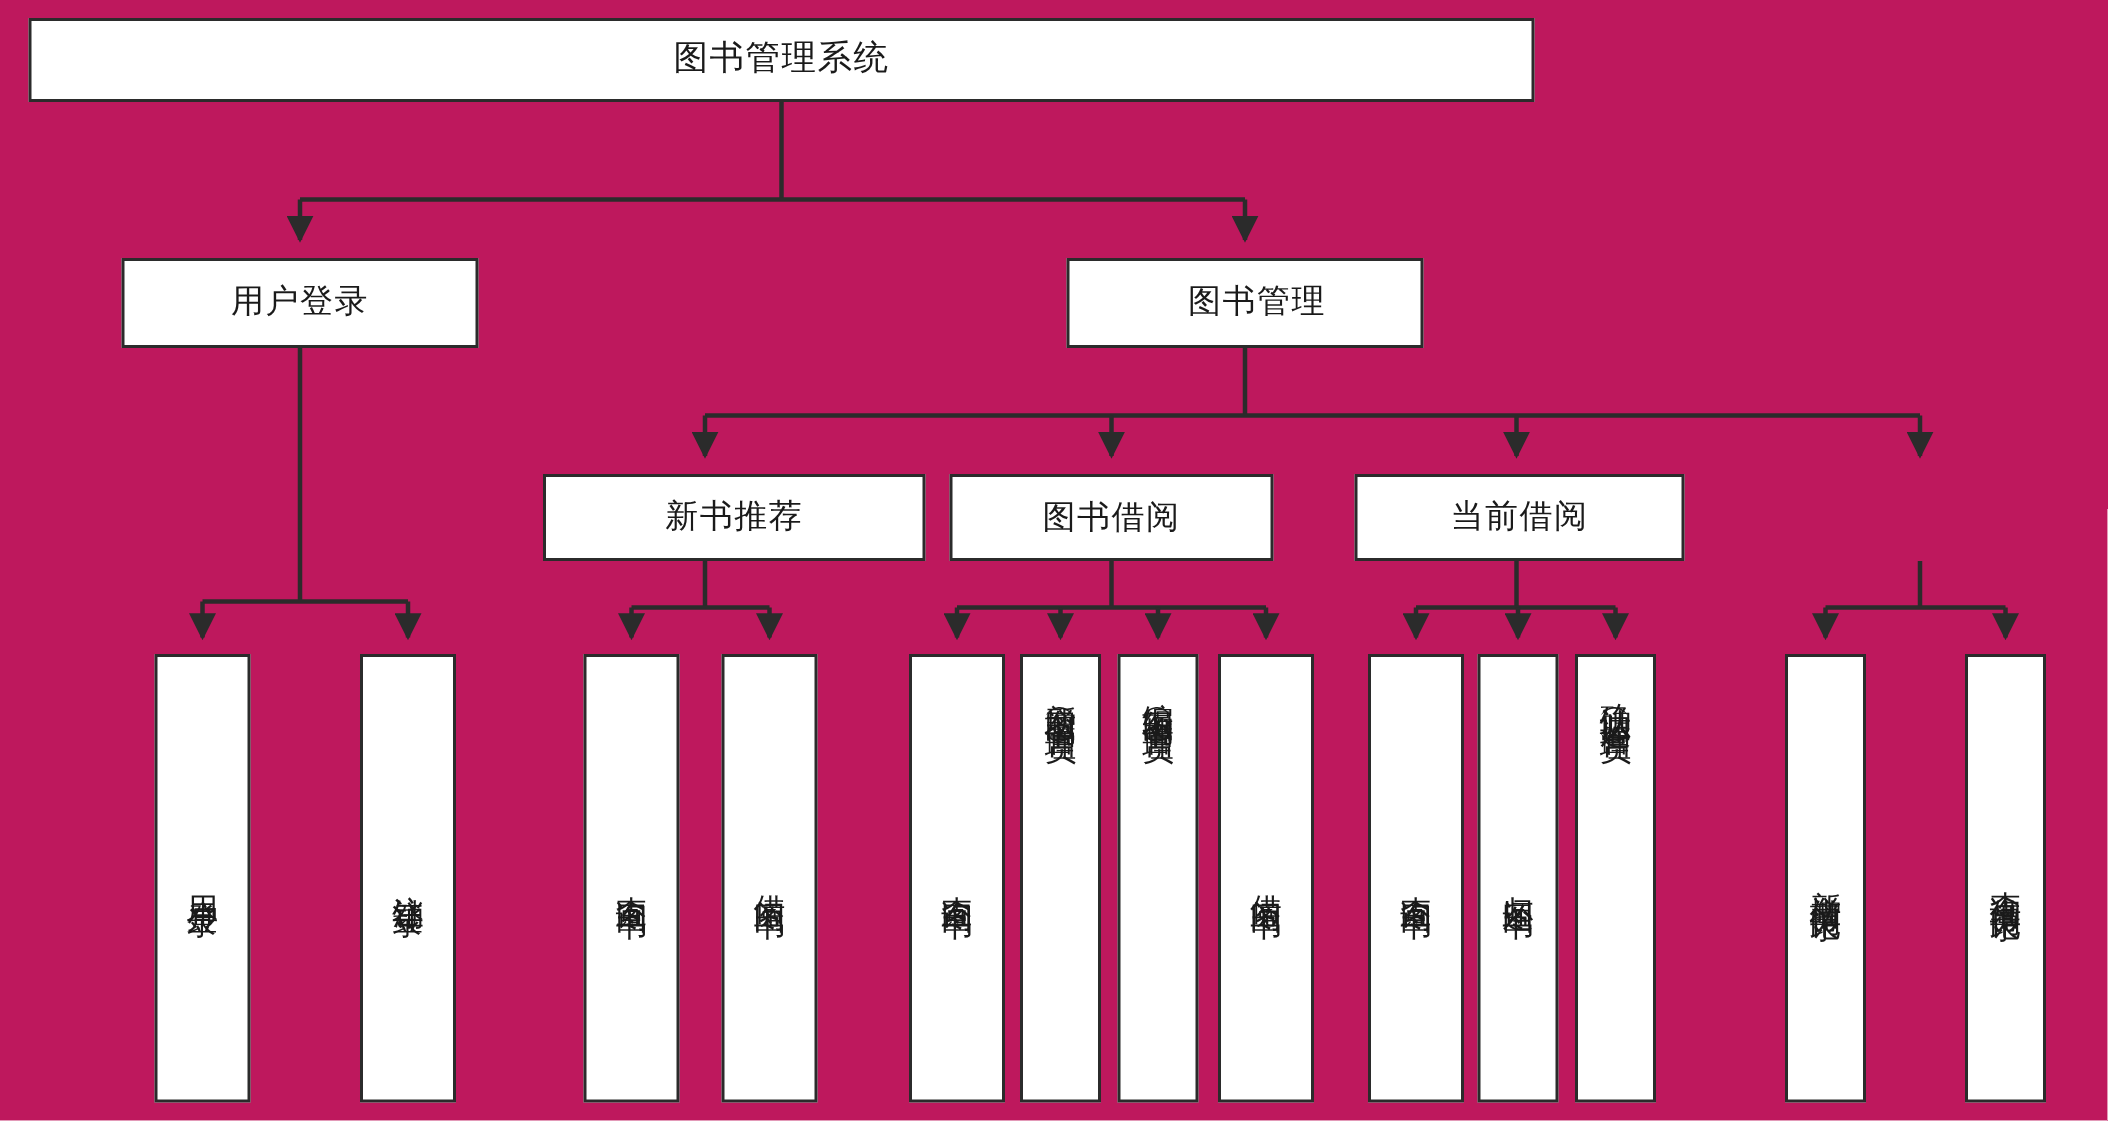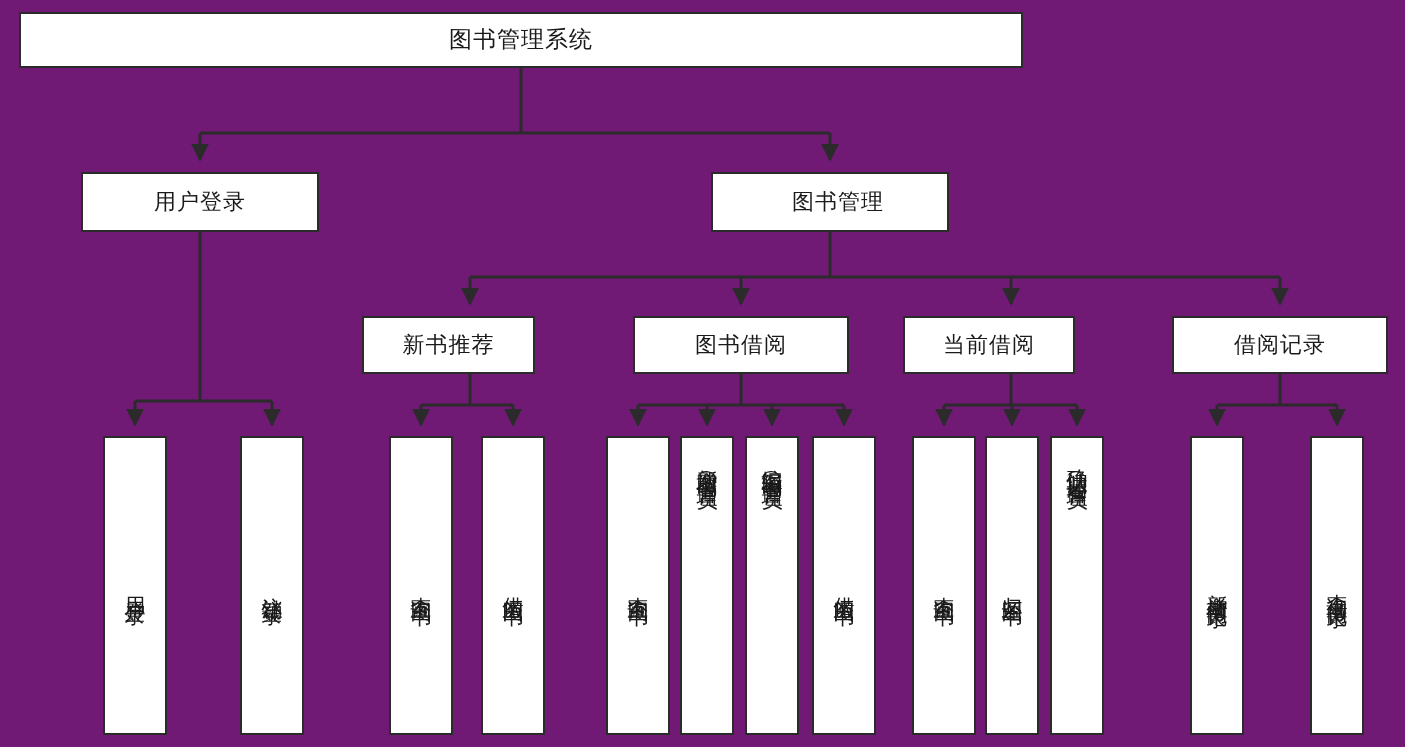--- a/index.html
+++ b/index.html
@@ -75,21 +75,21 @@
     font-size: 17px;
     color: #b9b9b9;
     letter-spacing: 0.5px;
     white-space: nowrap;
     z-index: 5;
   }
 </style>
 </head>
 <body>
 
-<div id="canvas" style="background: #701a75;">
+<div id="canvas" style="background: #be185d;">
 
   <svg id="connectors" viewBox="0 0 1405 747" xmlns="http://www.w3.org/2000/svg">
     <defs>
       <marker id="arrow" viewBox="0 0 10 10" refX="9" refY="5" markerWidth="6" markerHeight="6" orient="auto-start-reverse">
         <path d="M 0 0 L 10 5 L 0 10 z" fill="#2b2b2b"></path>
       </marker>
     </defs>
     <g stroke="#2b2b2b" stroke-width="3" fill="none">
 
       <path d="M 521 68 L 521 133"></path>
@@ -132,24 +132,23 @@
       <path d="M 1217 405 L 1217 425" marker-end="url(#arrow)"></path>
       <path d="M 1337 405 L 1337 425" marker-end="url(#arrow)"></path>
     </g>
   </svg>
 
   <div class="node h root" id="node-root" style="left: 19px; top: 12px; width: 1004px; height: 56px; border-color: rgb(43, 43, 43); color: rgb(26, 26, 26);">图书管理系统</div>
 
   <div class="node h" id="l2-0" style="left: 81px; top: 172px; width: 238px; height: 60px; border-color: rgb(43, 43, 43); color: rgb(26, 26, 26);">用户登录</div>
   <div class="node h" id="l2-1" style="left: 711px; top: 172px; width: 238px; height: 60px; border-color: rgb(43, 43, 43); color: rgb(26, 26, 26); padding-left: 16px;">图书管理</div>
 
-  <div class="node h" id="l3-0" style="left: 362px; top: 316px; width: 173px; height: 58px; border-color: rgb(43, 43, 43); color: rgb(26, 26, 26);">新书推荐</div>
+  <div class="node h" id="l3-0" style="left: 362px; top: 316px; width: 255px; height: 58px; border-color: rgb(43, 43, 43); color: rgb(26, 26, 26);">新书推荐</div>
   <div class="node h" id="l3-1" style="left: 633px; top: 316px; width: 216px; height: 58px; border-color: rgb(43, 43, 43); color: rgb(26, 26, 26); font-family: Liberation Serif, serif;">图书借阅</div>
-  <div class="node h" id="l3-2" style="left: 903px; top: 316px; width: 172px; height: 58px; border-color: rgb(43, 43, 43); color: rgb(26, 26, 26);">当前借阅</div>
-  <div class="node h" id="l3-3" style="left: 1172px; top: 316px; width: 216px; height: 58px; border-color: rgb(43, 43, 43); color: rgb(26, 26, 26);">借阅记录</div>
+  <div class="node h" id="l3-2" style="left: 903px; top: 316px; width: 220px; height: 58px; border-color: rgb(43, 43, 43); color: rgb(26, 26, 26);">当前借阅</div>
 
   <div class="node v center" id="lf-0" style="left: 103px; top: 436px; width: 64px; height: 299px; border-color: rgb(43, 43, 43); color: rgb(26, 26, 26);">
     <span class="vtext">用户登录</span>
   </div>
   <div class="node v center" id="lf-1" style="left: 240px; top: 436px; width: 64px; height: 299px; border-color: rgb(43, 43, 43); color: rgb(26, 26, 26);">
     <span class="vtext">注销登录</span>
   </div>
   <div class="node v center" id="lf-2" style="left: 389px; top: 436px; width: 64px; height: 299px; border-color: rgb(43, 43, 43); color: rgb(26, 26, 26);">
     <span class="vtext">查询图书</span>
   </div>

